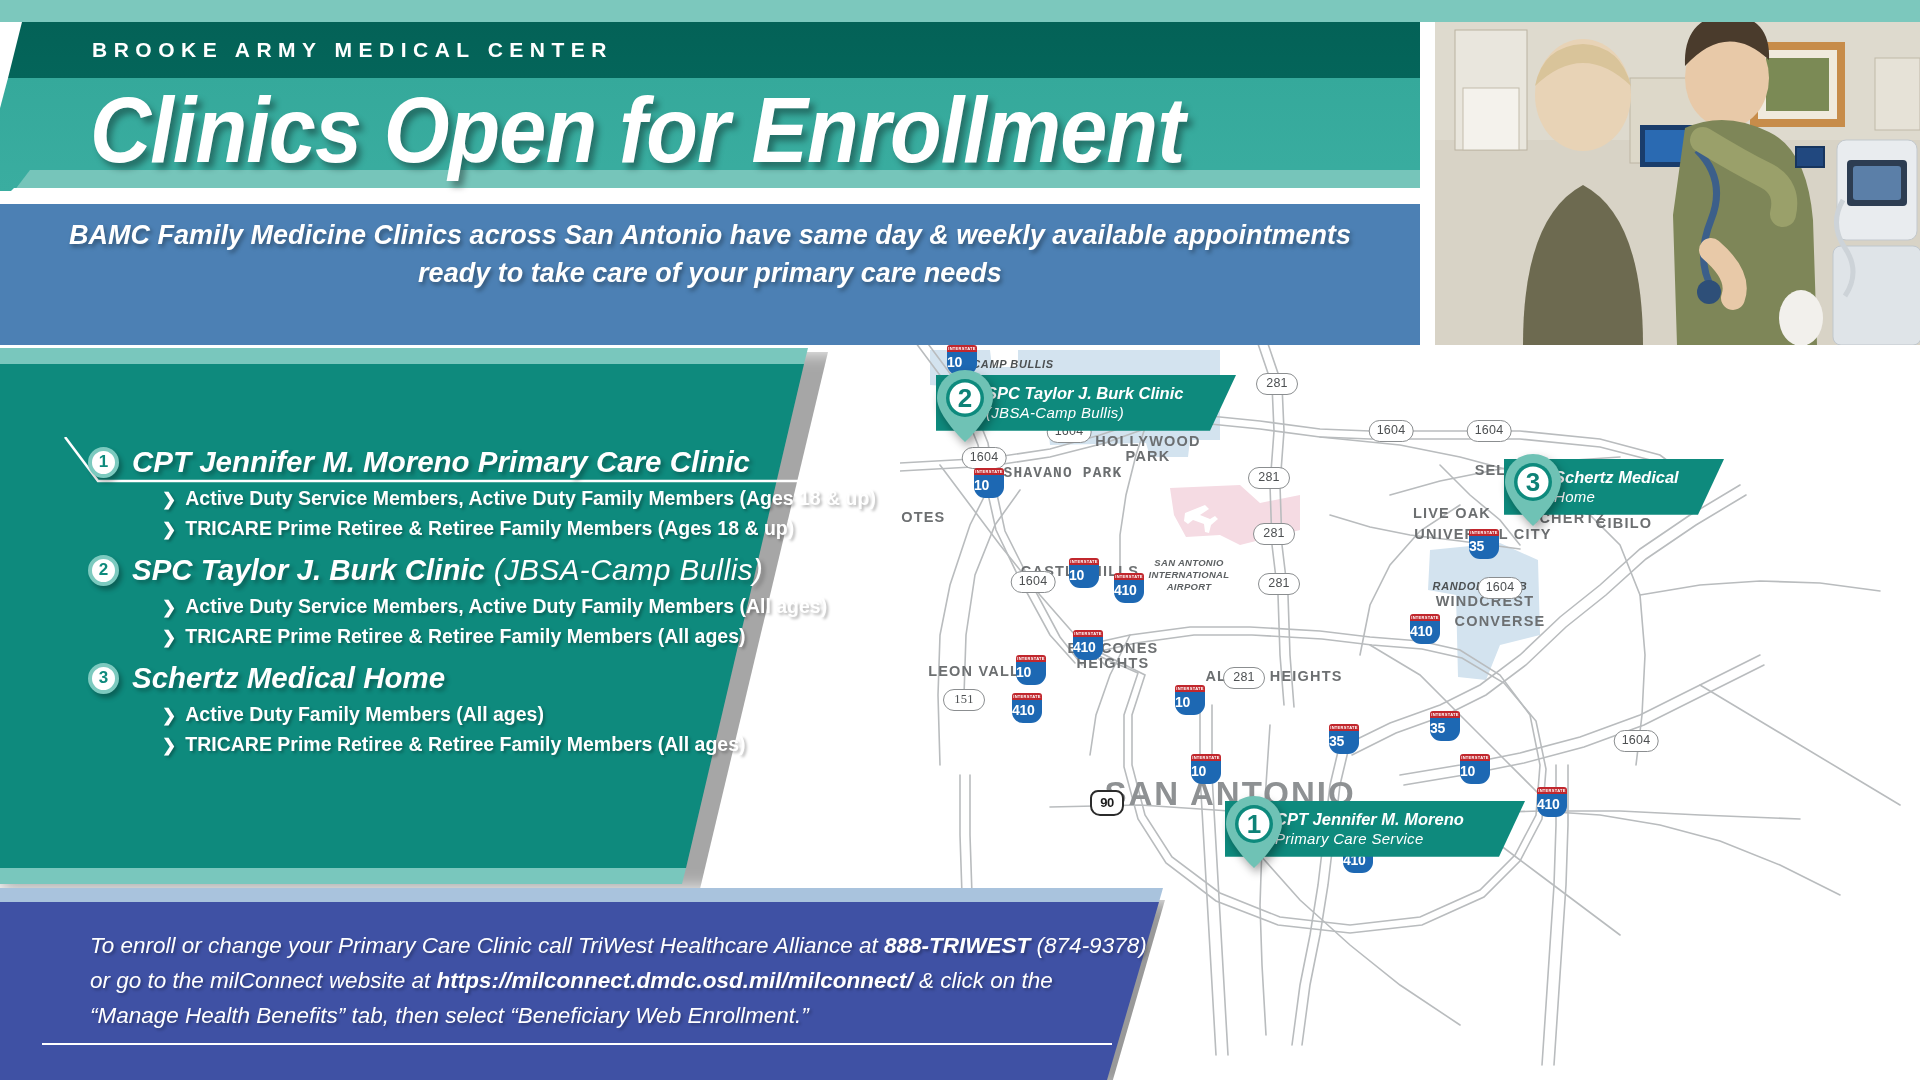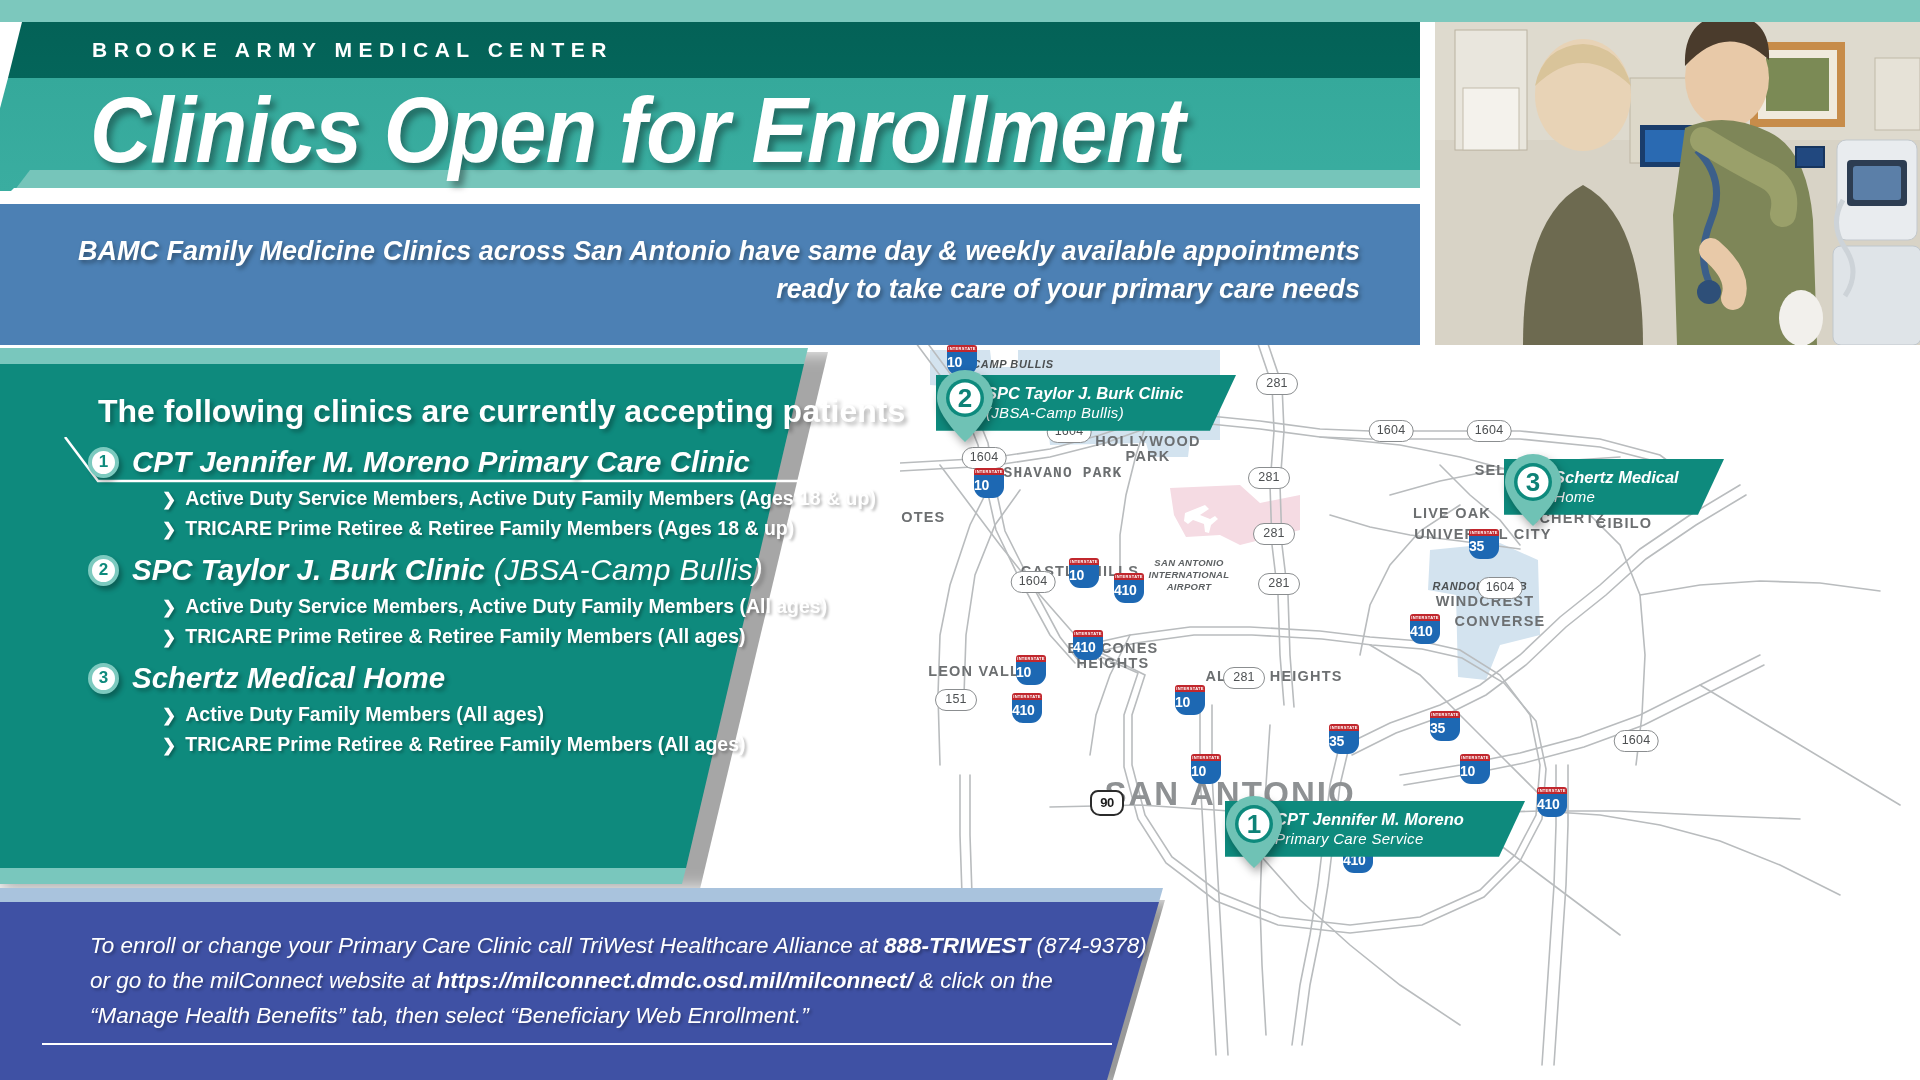--- a/index.html
+++ b/index.html
@@ -68,21 +68,21 @@
               clip-path:polygon(14px 0, 1420px 0, 1420px 100%, -2px 100%); }
   .hdr-blue { position:absolute; left:0; top:204px; width:1420px; height:141px;
               background:#4c80b4;
               clip-path:polygon(0px 0, 1420px 0, 1420px 100%, -40px 100%); }
   .hdr-eyebrow { position:absolute; left:92px; top:38px; font-size:21px; font-weight:700;
                  color:#ffffff; letter-spacing:6.5px; }
   .hdr-title { position:absolute; left:90px; top:78px; font-size:92px; font-weight:700;
                font-style:italic; color:#ffffff; letter-spacing:-1px;
                text-shadow:5px 6px 7px rgba(0,0,0,.35);
                transform:scaleX(.92); transform-origin:left top; white-space:nowrap; }
-  .hdr-sub { position:absolute; left:60px; top:232px; width:1300px; text-align:right;
+  .hdr-sub { position:absolute; left:60px; top:216px; width:1300px; text-align:center;
              font-size:27px; font-weight:700; font-style:italic; color:#fff;
              line-height:1.42; text-shadow:2px 3px 4px rgba(0,0,0,.35); }
 
   
   .green-shadow { position:absolute; left:0px; top:352px; width:880px; height:537px;
                   background:rgba(0,0,0,.35); filter:blur(9px);
                   clip-path:polygon(0 0, 828px 0, 700px 537px, 0 537px); }
   .green-top { position:absolute; left:0; top:348px; width:815px; height:16px;
                background:#79c7bd; clip-path:polygon(0 0, 808px 0, 804px 16px, 0 16px); }
   .green-panel { position:absolute; left:0; top:364px; width:810px; height:504px;
@@ -288,21 +288,21 @@
         </div>
         <div class="shield shield-fm" style="left: 133px; top: 237px;">1604</div>
         <div class="shield shield-i" style="left: 188px; top: 300px;">
           <div class="top">INTERSTATE</div>
           <div class="body">410</div>
         </div>
         <div class="shield shield-i" style="left: 131px; top: 325px;">
           <div class="top">INTERSTATE</div>
           <div class="body">10</div>
         </div>
-        <div class="shield shield-fm" style="left: 56px; top: 355px;">151</div>
+        <div class="shield shield-fm" style="left: 64px; top: 355px; font-family: Liberation Serif, serif;">151</div>
         <div class="shield shield-i" style="left: 127px; top: 363px;">
           <div class="top">INTERSTATE</div>
           <div class="body">410</div>
         </div>
         <div class="shield shield-fm" style="left: 344px; top: 333px;">281</div>
         <div class="shield shield-i" style="left: 444px; top: 394px;">
           <div class="top">INTERSTATE</div>
           <div class="body">35</div>
         </div>
         <div class="shield shield-i" style="left: 290px; top: 355px;">
@@ -419,21 +419,20 @@
 
   <div class="hdr-eyebrow">BROOKE ARMY MEDICAL CENTER</div>
   <div class="hdr-title">Clinics Open for Enrollment</div>
   <div class="hdr-sub">BAMC Family Medicine Clinics across San Antonio have same day &amp; weekly available appointments ready to take care of your primary care needs</div>
 
   <div class="green-shadow"></div>
   <div class="green-top"></div>
   <div class="green-panel"></div>
   <div class="green-bottom"></div>
 
-  <div class="gp-heading">The following clinics are currently accepting patients</div>
   <div class="gp-headrule">
     <svg width="890" height="56" viewBox="0 0 890 56">
       <path d="M5,0 L38,44 L878,44" stroke="#ffffff" stroke-width="2.5" fill="none"></path>
     </svg>
   </div>
 
   <div id="clinic-list">
       <div class="clinic" style="left: 88px; top: 445px;">
         <div class="clinic-row">
           <div class="badge">1</div>

